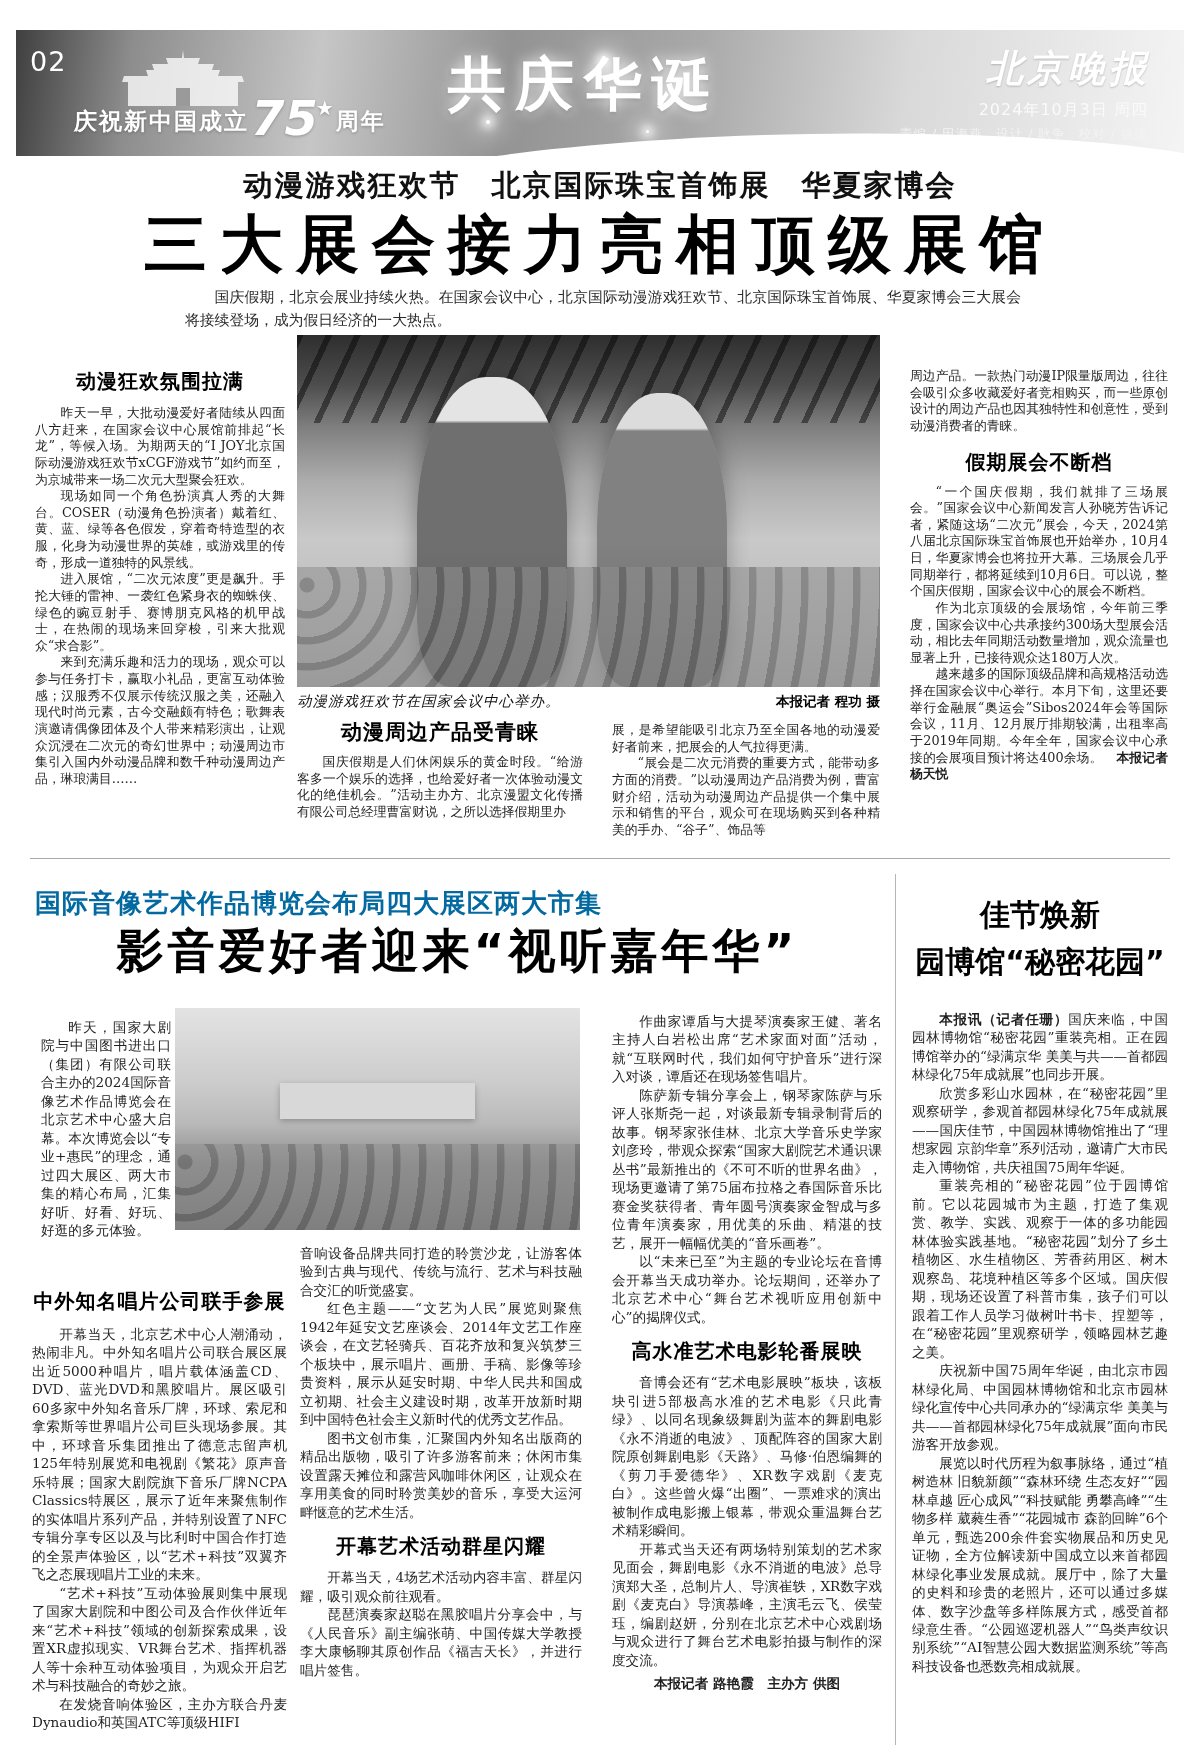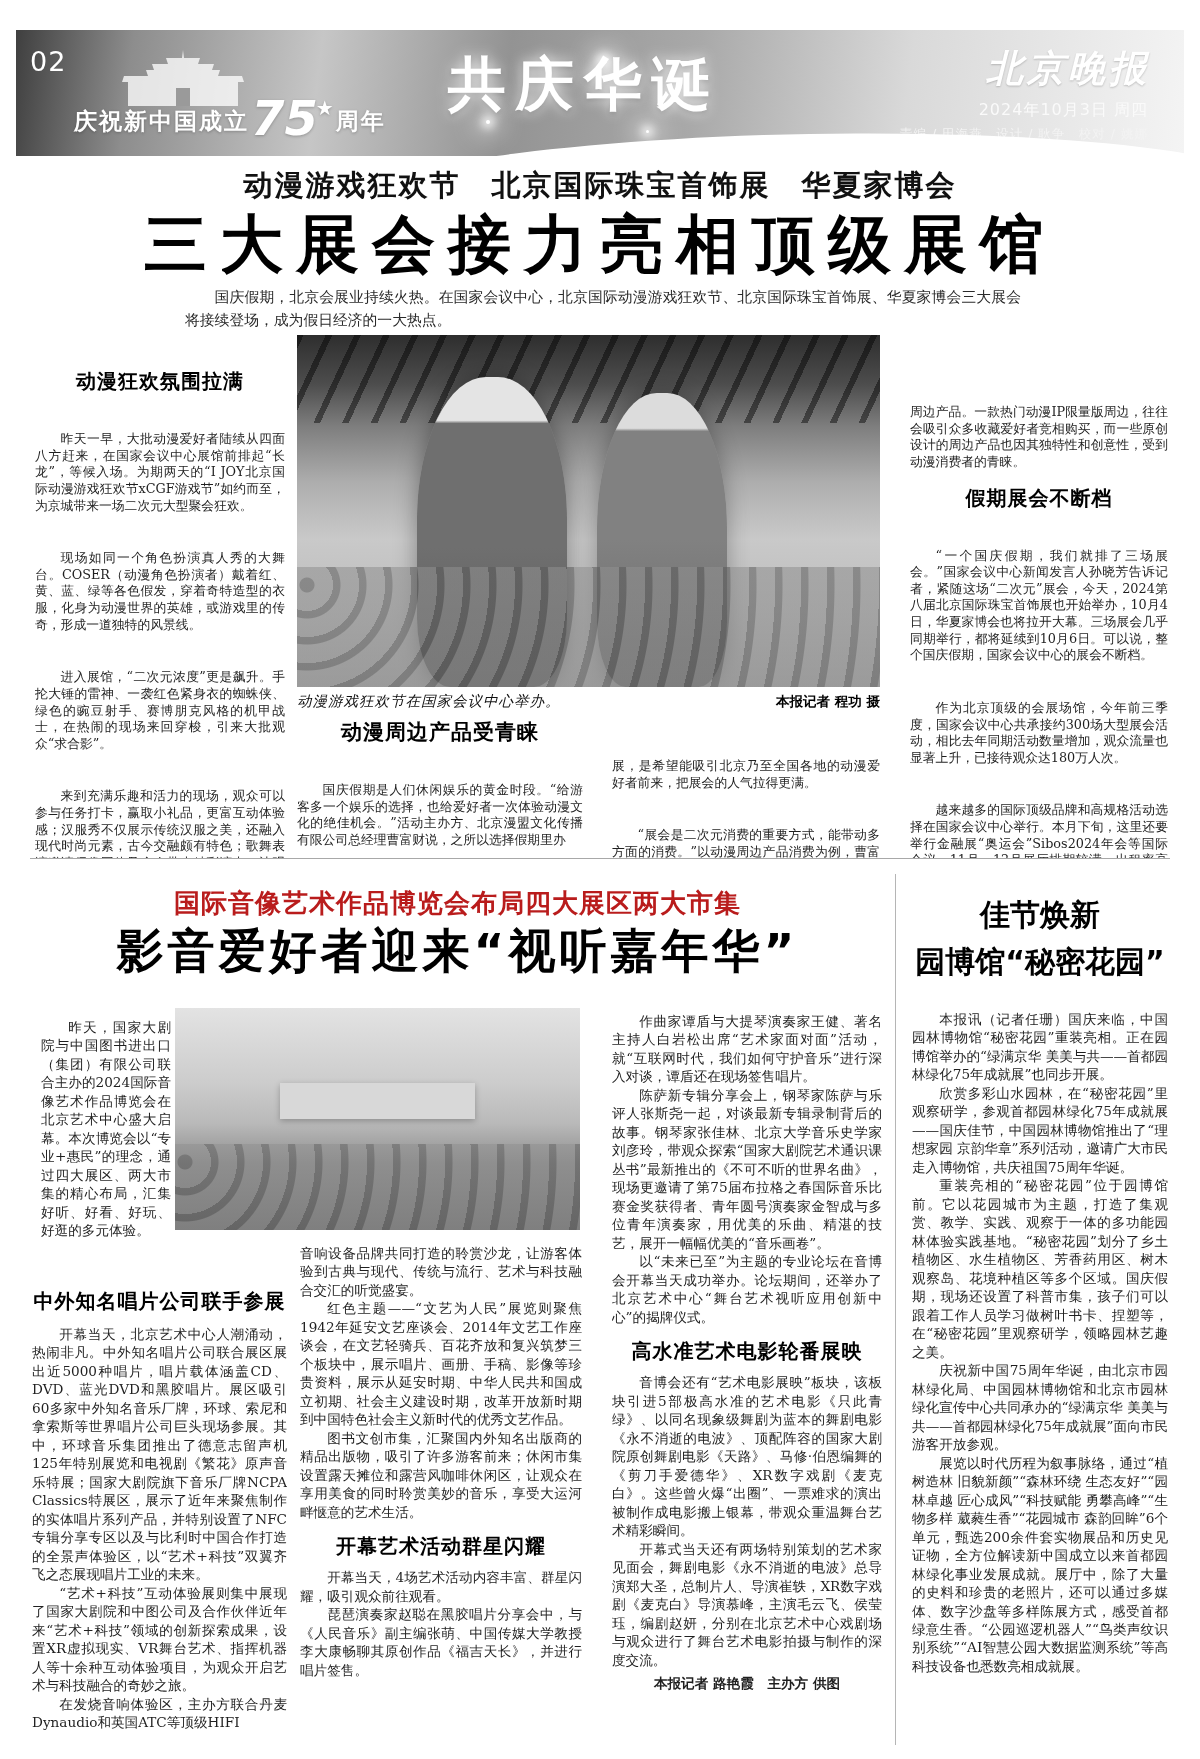--- a/index.html
+++ b/index.html
@@ -31,21 +31,21 @@
   .kicker1{position:absolute;left:0;right:0;top:166px;text-align:center;
     font-family:"DejaVu Sans",sans-serif;font-weight:bold;font-size:29px;letter-spacing:2px;color:#111;}
   .headline1{position:absolute;left:0;right:0;top:202px;text-align:center;
     font-family:"DejaVu Sans",sans-serif;font-weight:900;font-size:63px;letter-spacing:13px;color:#000;}
   .lede{position:absolute;left:185px;width:836px;top:286px;font-size:14.8px;line-height:1.55;
     text-align:justify;text-indent:2em;color:#2a2a2a;}
   
   .col{position:absolute;overflow:hidden;}
   .col p{margin:0;text-align:justify;text-indent:2em;}
   .col p.noind{text-indent:0;}
-  .band1 p{font-size:12.8px;line-height:1.3;margin-top:36px;}
+  .band1 p{font-size:12.8px;line-height:1.3;}
   .band2 p{font-size:13.6px;line-height:1.36;}
   .sub{font-family:"DejaVu Sans",sans-serif;font-weight:bold;font-size:20px;color:#000;
     text-align:center;margin:0 0 10px 0;letter-spacing:1px;}
   .byl{font-family:"DejaVu Sans",sans-serif;font-weight:bold;font-size:12.8px;padding-left:14px;}
   .byl-row{font-family:"DejaVu Sans",sans-serif;font-weight:bold;font-size:13.6px;text-align:center;margin-top:6px;}
   
   .photo{position:absolute;overflow:hidden;background:#9a9a9a;}
   .ph1{background:linear-gradient(180deg,#2e2e2e 0%,#4d4d4d 14%,#7e7e7e 26%,#aeaeae 42%,#c9c9c9 58%,#bdbdbd 78%,#a9a9a9 100%);}
   .ph1 .truss{position:absolute;left:0;right:0;top:0;height:88px;
     background:repeating-linear-gradient(115deg,rgba(0,0,0,.45) 0 6px,transparent 6px 26px);}
@@ -56,29 +56,29 @@
     background:repeating-radial-gradient(circle at 10px 18px,#5a5a5a 0 7px,#8f8f8f 8px 26px);opacity:.55;}
   .ph2{background:linear-gradient(180deg,#e3e3e3 0%,#cccccc 34%,#b9b9b9 52%,#8e8e8e 70%,#6f6f6f 100%);}
   .ph2 .stage{position:absolute;left:26%;top:34%;width:48%;height:16%;background:#d8d8d8;box-shadow:0 2px 6px rgba(0,0,0,.25);}
   .cap-row{position:absolute;display:flex;justify-content:space-between;align-items:baseline;}
   .capt{font-style:italic;font-size:14.5px;color:#111;letter-spacing:1px;}
   .capc{font-family:"DejaVu Sans",sans-serif;font-weight:bold;font-size:13.5px;color:#000;}
   
   .hrule{position:absolute;left:30px;right:30px;top:858px;height:1px;background:#a8a8a8;}
   .vrule{position:absolute;left:895px;top:874px;bottom:14px;width:1px;background:#b5b5b5;}
   
-  .kicker2{position:absolute;left:35px;width:845px;top:886px;text-align:center;
-    font-family:"DejaVu Sans",sans-serif;font-weight:bold;font-size:26px;letter-spacing:1px;color:#b91c1c;}
+  .kicker2{position:absolute;left:35px;width:845px;top:886px;
+    font-family:"DejaVu Sans",sans-serif;font-weight:bold;font-size:26px;letter-spacing:1px;color:#0369a1;}
   .headline2{position:absolute;left:35px;width:845px;top:920px;text-align:center;
     font-family:"DejaVu Sans",sans-serif;font-weight:900;font-size:47px;letter-spacing:4px;color:#000;}
   
   .sb-head{position:absolute;left:912px;width:256px;top:892px;text-align:center;
     font-family:"DejaVu Sans",sans-serif;font-weight:900;font-size:30px;line-height:1.55;color:#000;}
   .sb-body{left:912px;width:256px;top:1010px;height:745px;}
-  .sb-body .lead-label{font-family:"DejaVu Sans",sans-serif;font-weight:normal;}
+  .sb-body .lead-label{font-family:"DejaVu Sans",sans-serif;font-weight:bold;}
 </style>
 </head>
 <body>
 
 <div class="page">
 
   <header class="banner">
     <div class="page-num">02</div>
     <svg class="gate" width="150" height="64" viewBox="0 0 150 64">
       <path fill="#ffffff" opacity="0.85" d="M20 64 L20 40 L14 40 L16 34 L40 34 L38 28 L46 28 L44 22 L60 22 L58 16 L74 16 L75 8 L76 16 L92 16 L90 22 L106 22 L104 28 L112 28 L110 34 L134 34 L136 40 L130 40 L130 64 Z"></path>

